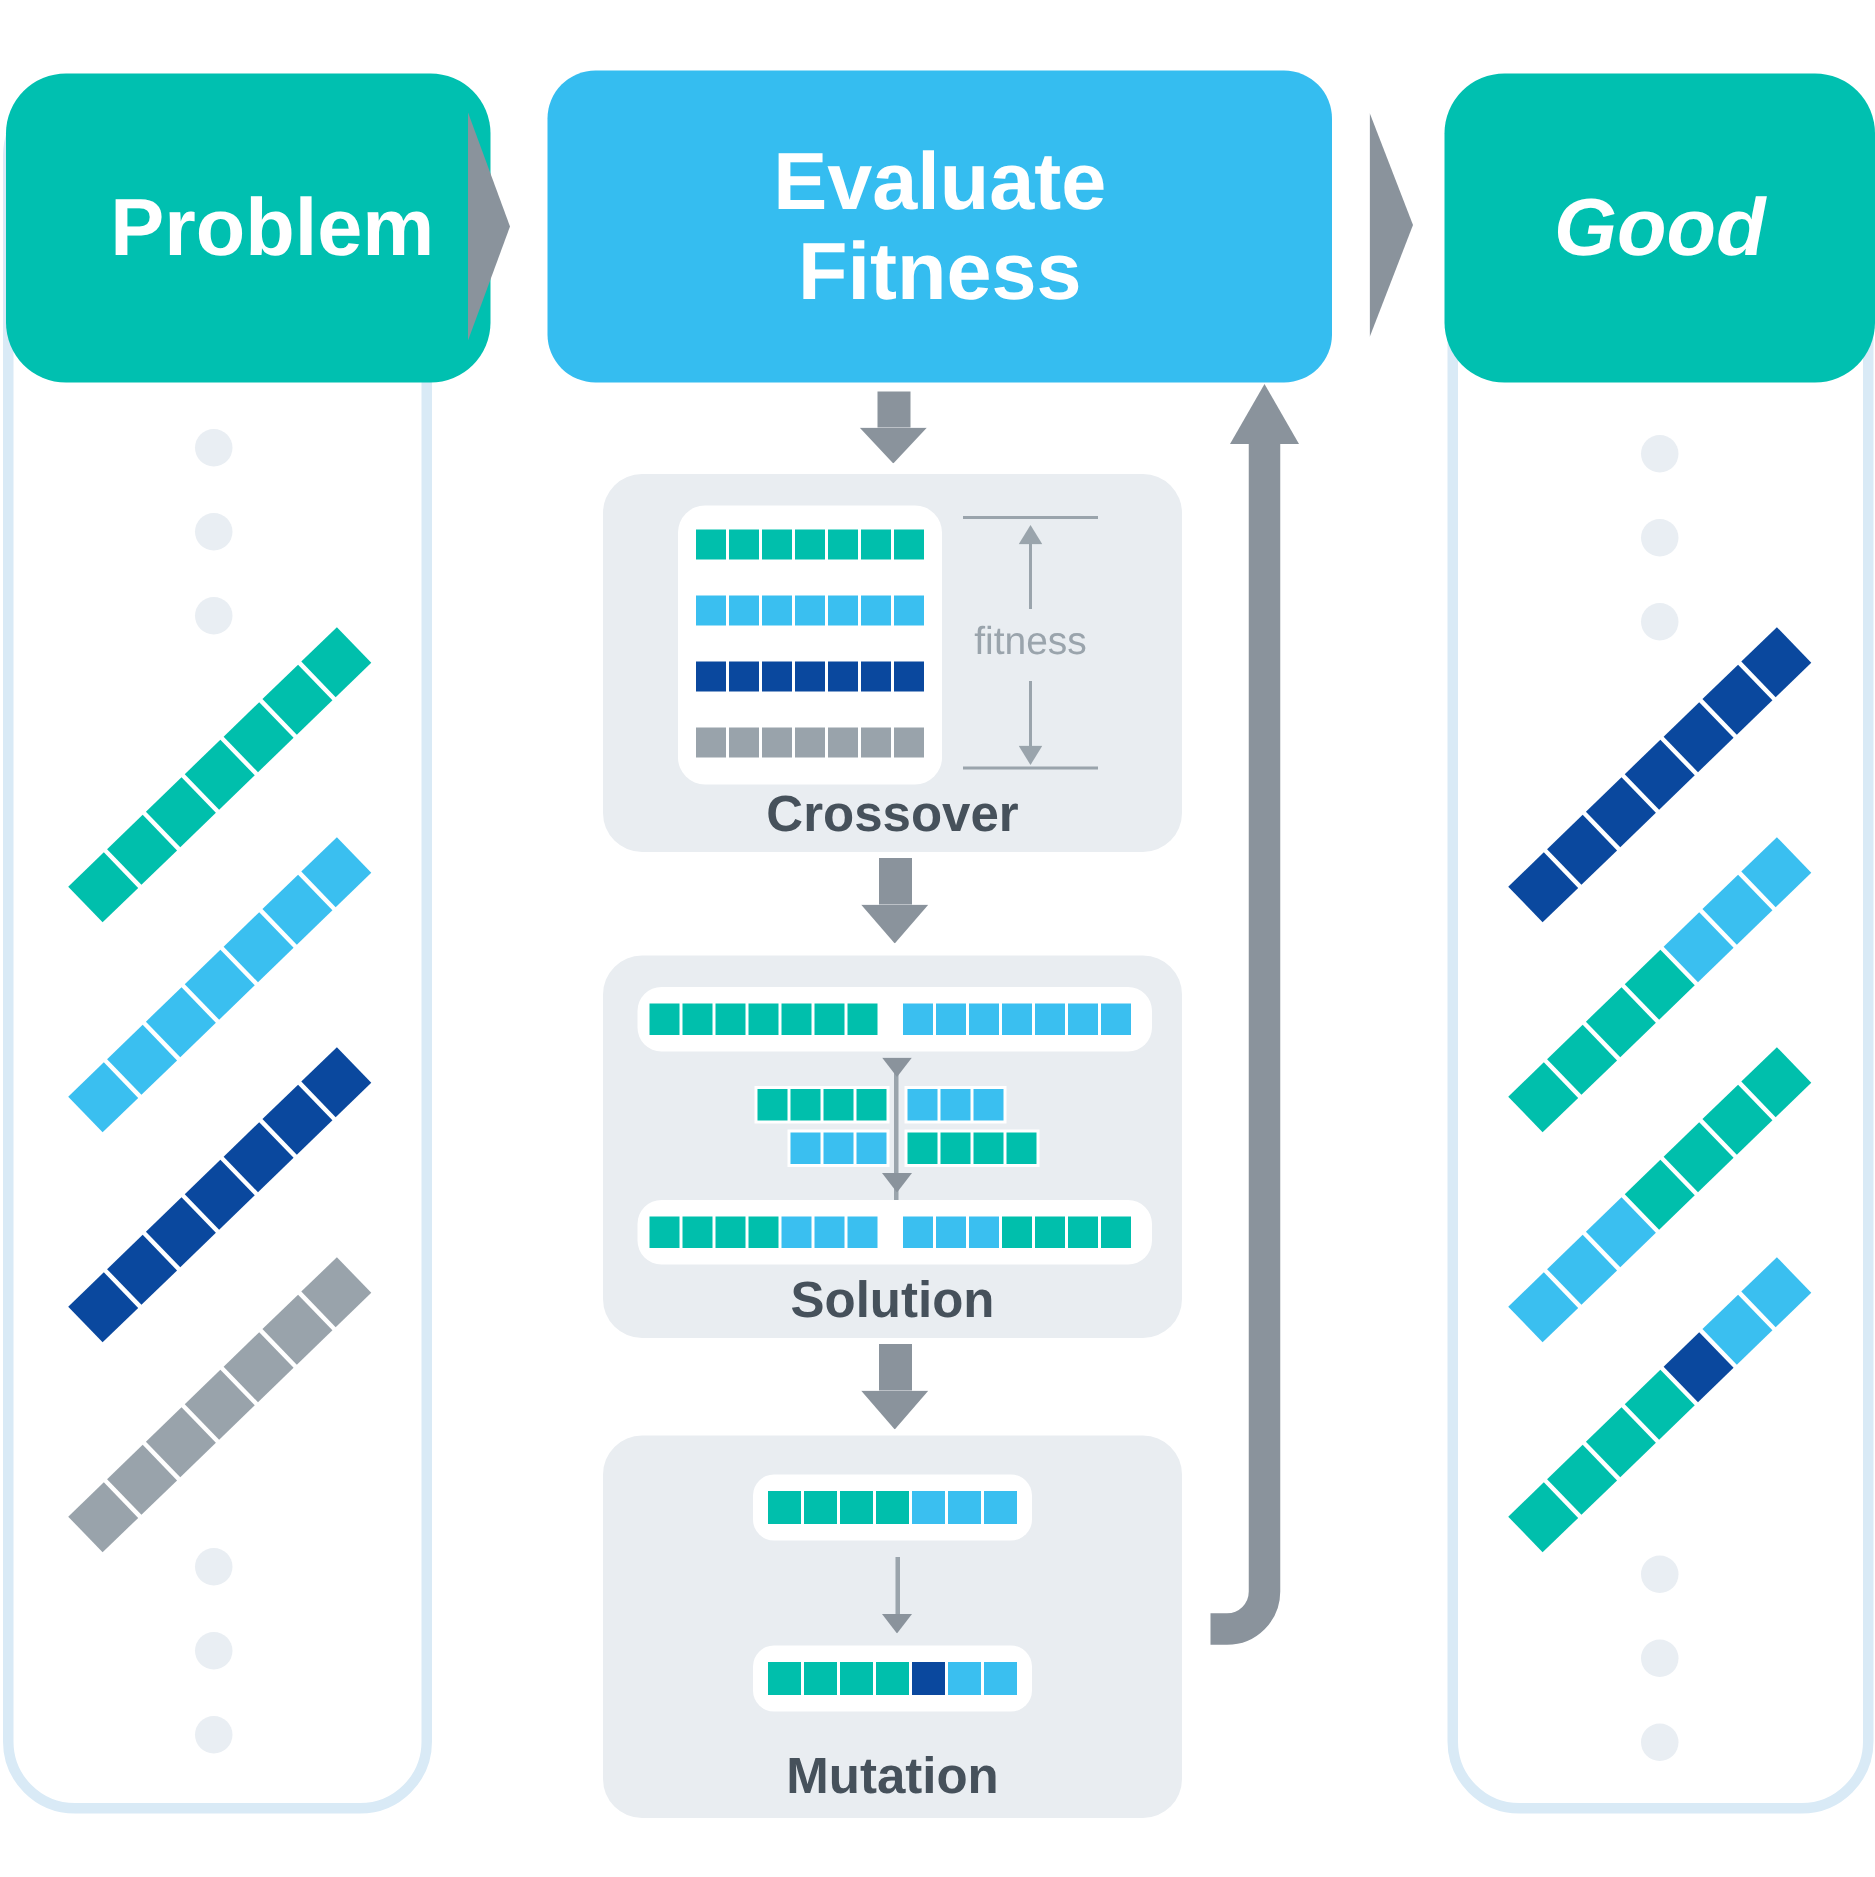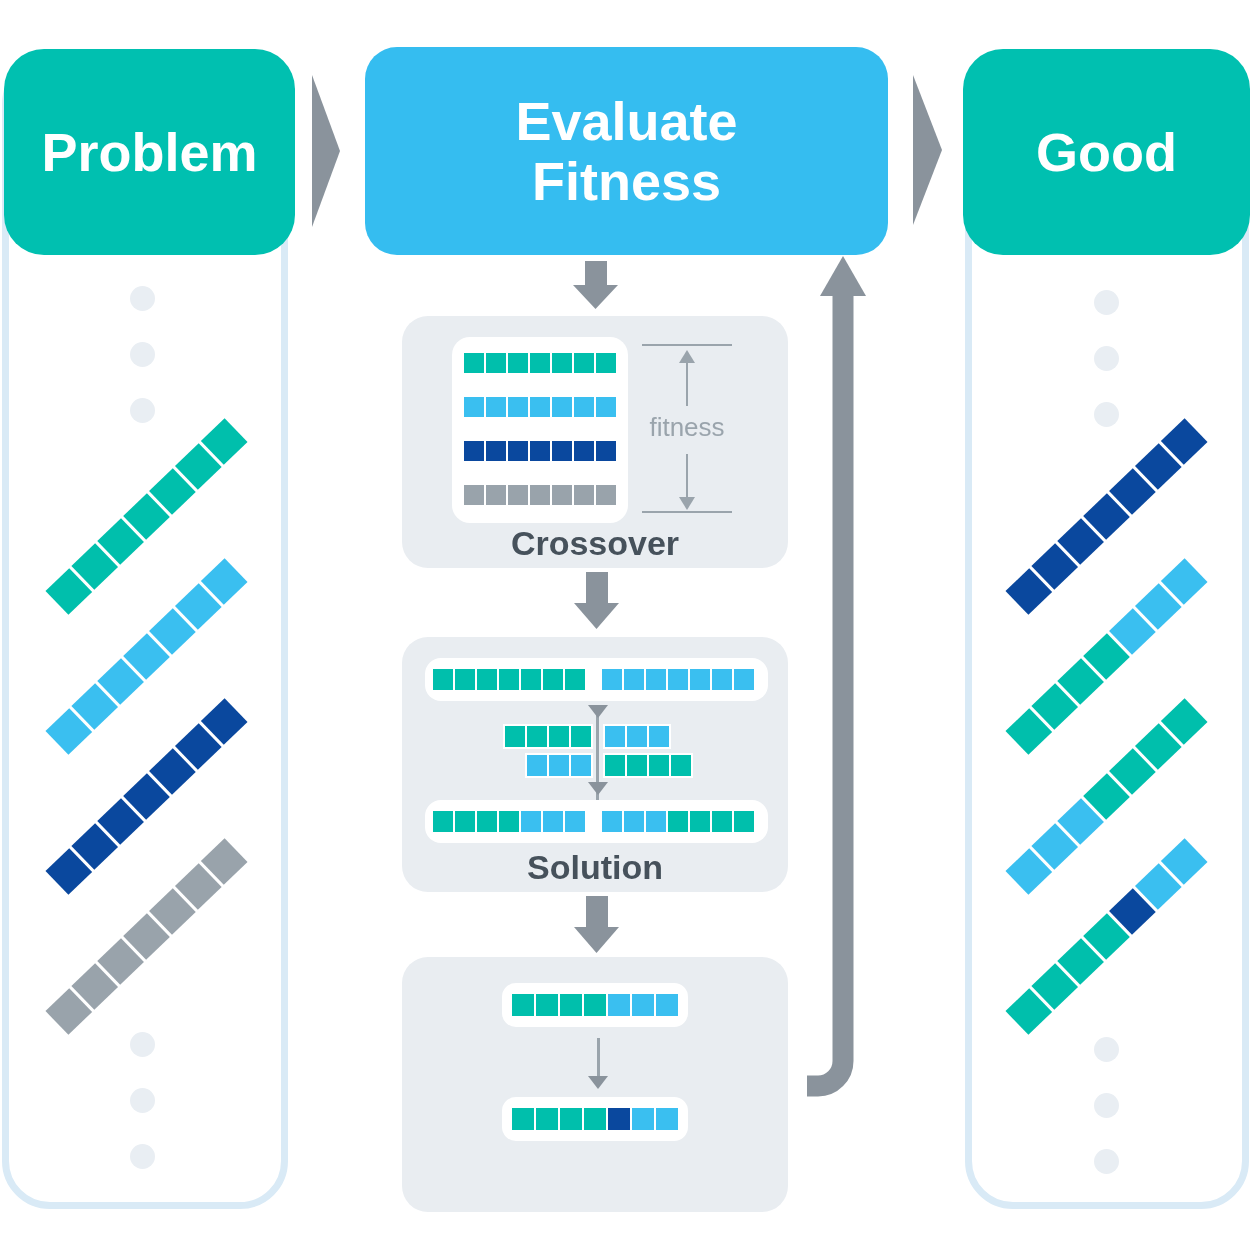--- a/index.html
+++ b/index.html
@@ -113,21 +113,21 @@
   <div class="diag" style="left:22px;top:920px;">
       <div class="sq" style="background: rgb(153, 163, 171);"></div>
       <div class="sq" style="background: rgb(153, 163, 171);"></div>
       <div class="sq" style="background: rgb(153, 163, 171);"></div>
       <div class="sq" style="background: rgb(153, 163, 171);"></div>
       <div class="sq" style="background: rgb(153, 163, 171);"></div>
       <div class="sq" style="background: rgb(153, 163, 171);"></div>
       <div class="sq" style="background: rgb(153, 163, 171);"></div>
     </div>
 
-  <div class="header teal" style="left:4px;top:49px;width:291px;height:206px;">
+  <div class="header teal" style="left:4px;top:49px;width:291px;height:206px;padding-left:32px;">
     <span>Problem</span>
   </div>
 
   <div class="chevron" style="left:312px;top:75px;width:28px;height:152px;"></div>
 
   <div class="header blue" style="left:365px;top:47px;width:523px;height:208px;">
     <span>
       <span style="display:block;">Evaluate</span>
       <span style="display:block;">Fitness</span>
     </span>
@@ -296,20 +296,21 @@
           <div class="sq" style="background: rgb(0, 191, 172);"></div>
           <div class="sq" style="background: rgb(0, 191, 172);"></div>
           <div class="sq" style="background: rgb(0, 191, 172);"></div>
           <div class="sq" style="background: rgb(0, 191, 172);"></div>
           <div class="sq" style="background: rgb(10, 72, 158);"></div>
           <div class="sq" style="background: rgb(58, 191, 240);"></div>
           <div class="sq" style="background: rgb(58, 191, 240);"></div>
         </div>
     </div>
 
+    <div class="step-label" style="top:208px;">Mutation</div>
   </div>
 
   <svg class="overlay" width="1250" height="1251" viewBox="0 0 1250 1251">
     <path d="M 807 1086 L 818 1086 A 25 25 0 0 0 843 1061 L 843 292" fill="none" stroke="#8A939C" stroke-width="21"></path>
     <polygon points="820,296 866,296 843,256" fill="#8A939C"></polygon>
   </svg>
 
   <div class="panel" style="left:965px;top:56px;width:284px;height:1153px;"></div>
 
   <div class="dots" style="left:1094px;top:290px;">
@@ -355,17 +356,17 @@
       <div class="sq" style="background: rgb(0, 191, 172);"></div>
       <div class="sq" style="background: rgb(0, 191, 172);"></div>
       <div class="sq" style="background: rgb(0, 191, 172);"></div>
       <div class="sq" style="background: rgb(10, 72, 158);"></div>
       <div class="sq" style="background: rgb(58, 191, 240);"></div>
       <div class="sq" style="background: rgb(58, 191, 240);"></div>
     </div>
 
   <div class="header teal" style="left:963px;top:49px;width:287px;height:206px;">
     <span>
-      <span style="display:block;">Good</span>
+      <span style="display:block;font-style:italic;">Good</span>
     </span>
   </div>
 
 </div>
 
 </body></html>

